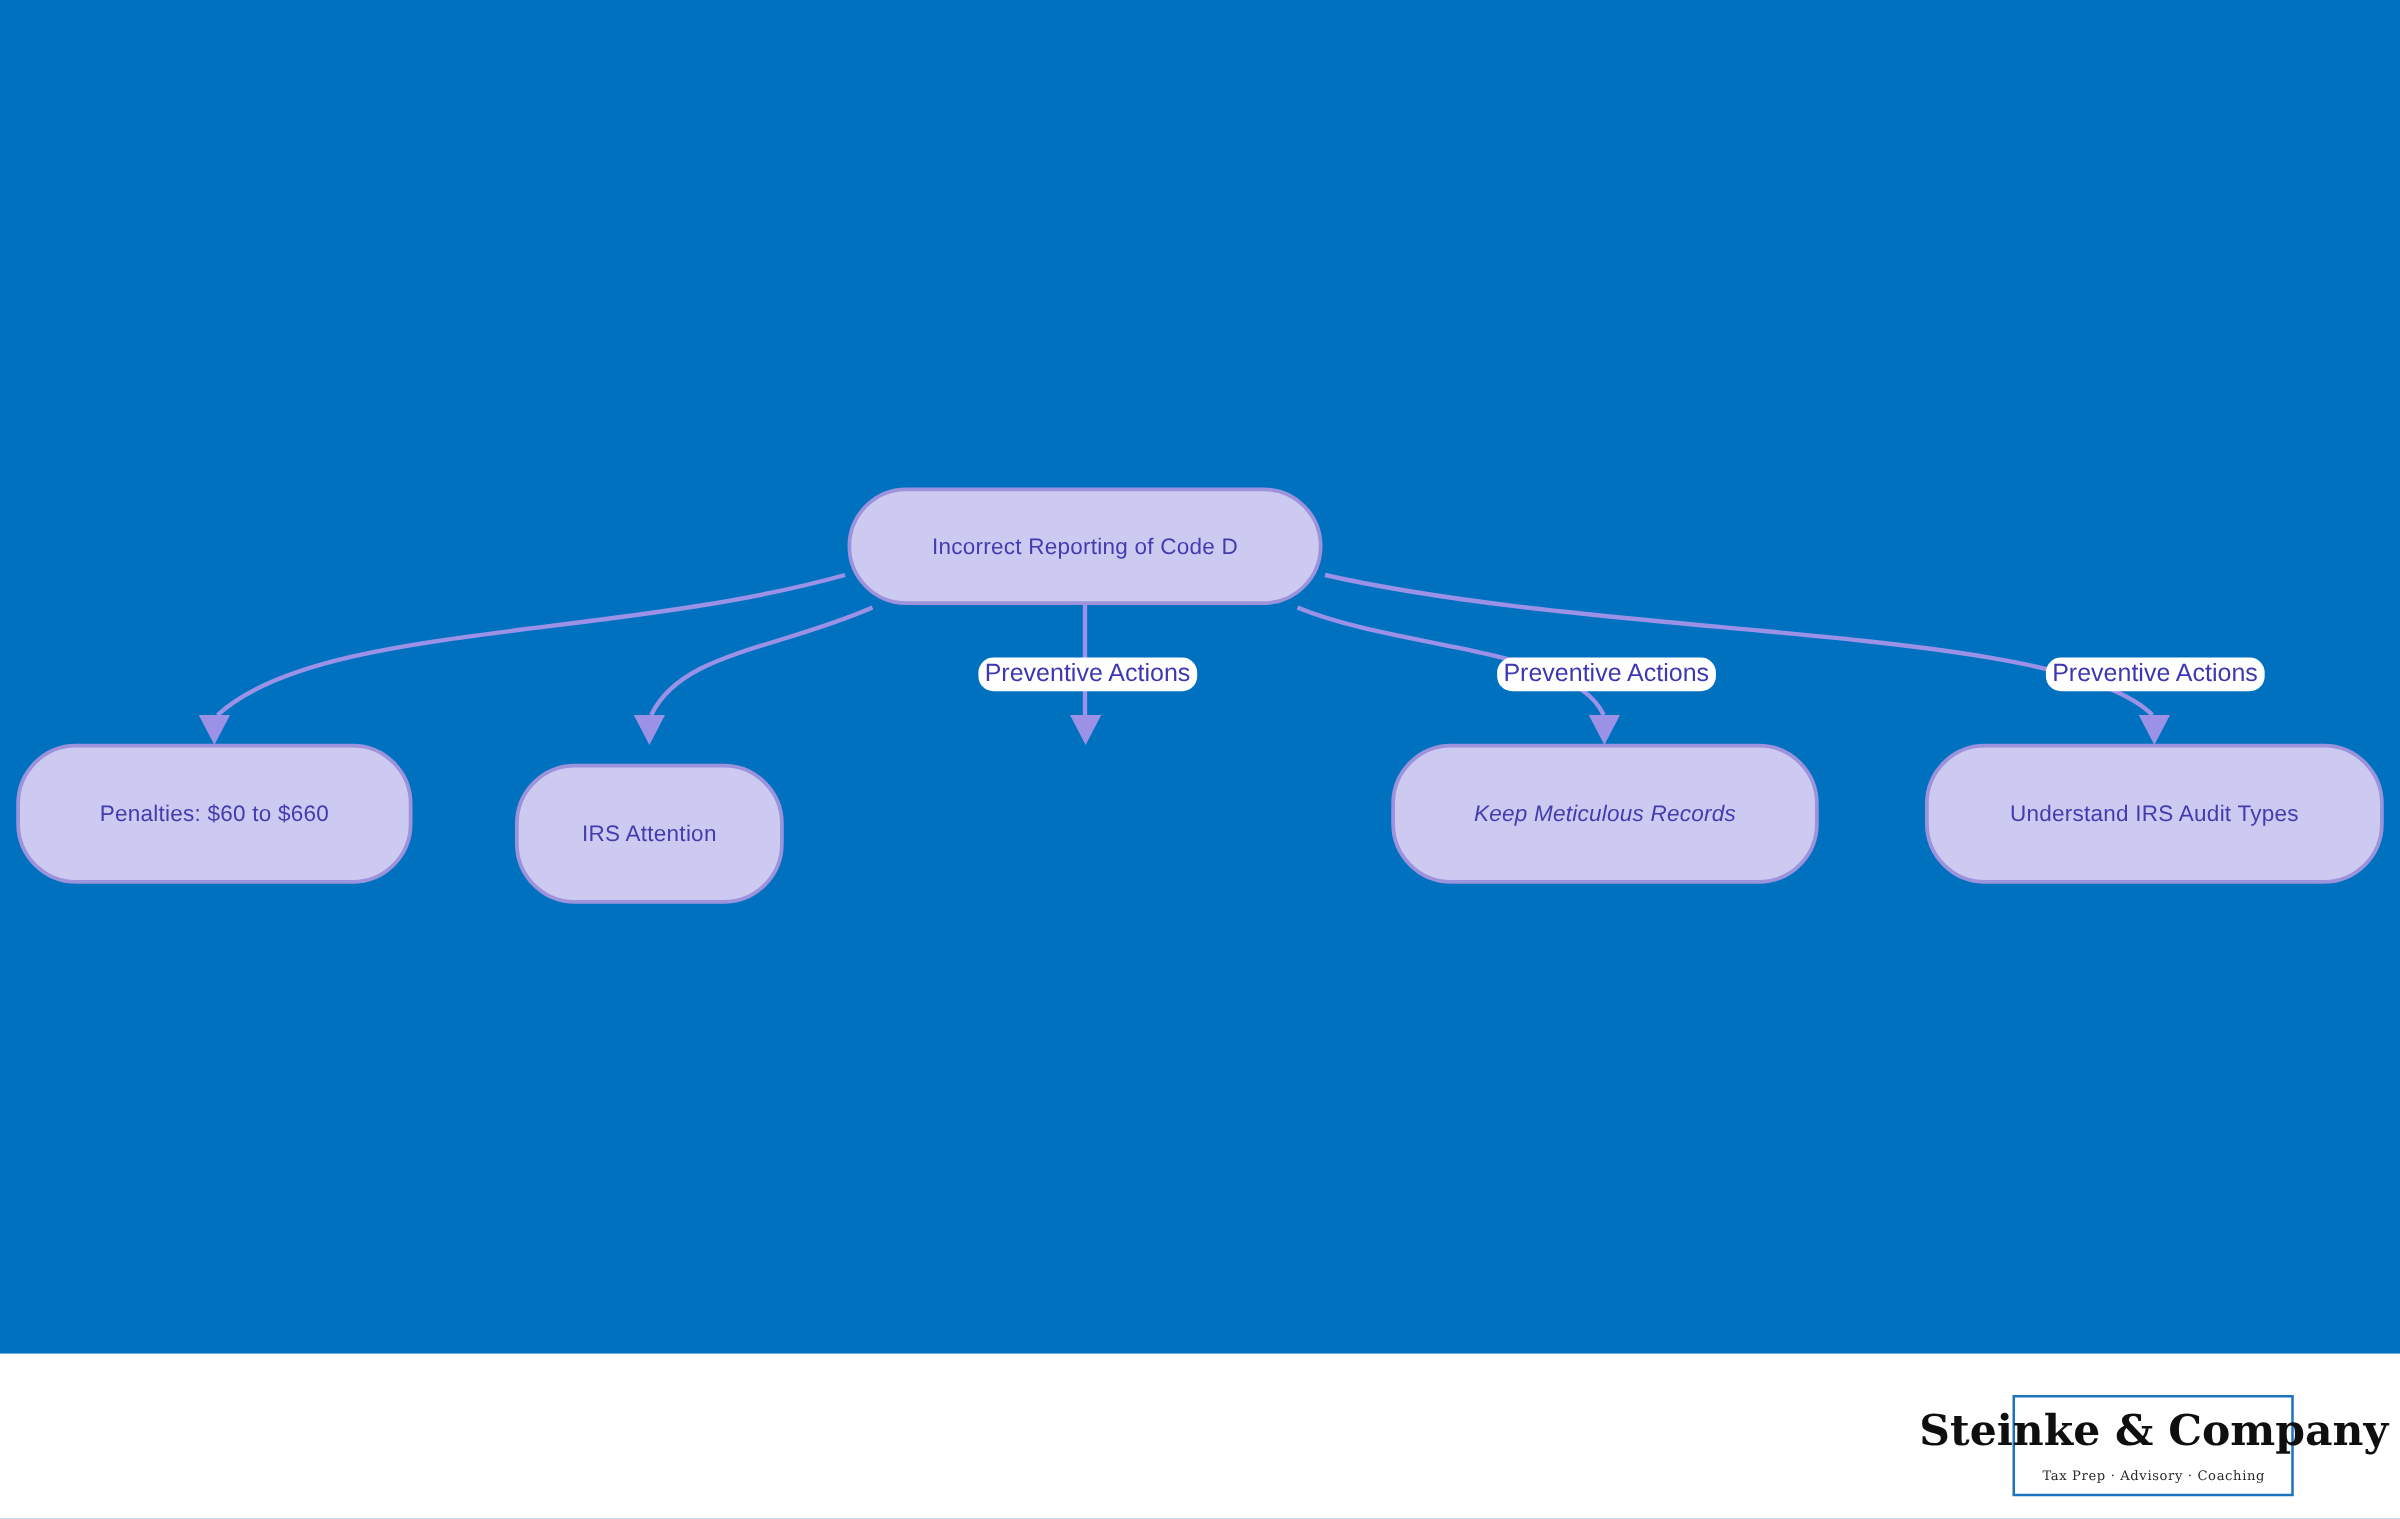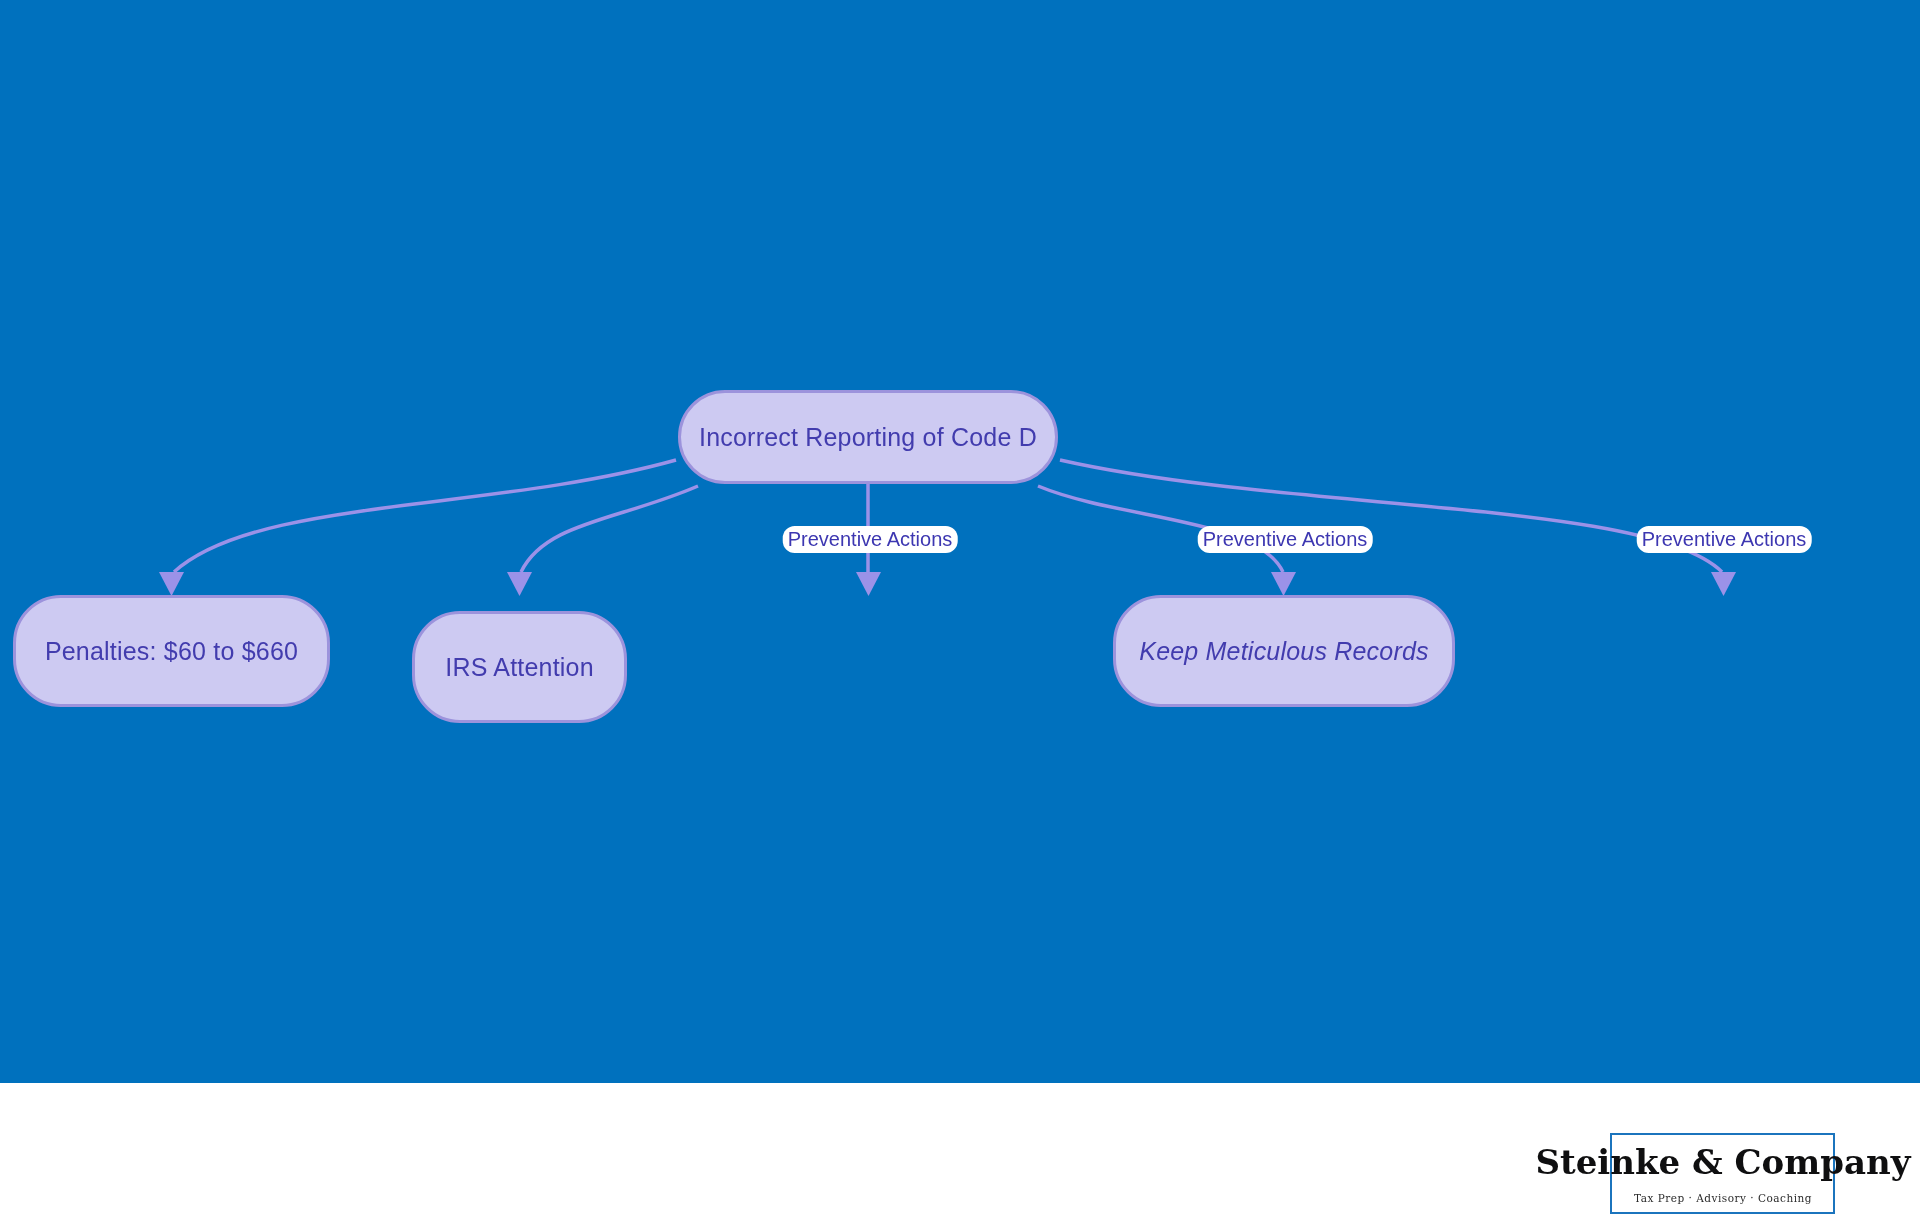--- a/index.html
+++ b/index.html
@@ -27,21 +27,21 @@
   }
   .arrowhead { fill: var(--arrow, #9B92E8); }
   .node {
     position: absolute;
     box-sizing: border-box;
     background: var(--node-fill, #CDCAF2);
     border: 3px solid var(--node-border, #9C93DC);
     border-radius: 48px;
     display: flex; align-items: center; justify-content: center;
     color: var(--node-text, #423CAE);
-    font-size: 25px; font-weight: 500;
+    font-size: 18px; font-weight: 500;
     letter-spacing: 0.2px;
     text-align: left;
     white-space: nowrap;
   }
   .node-root  { left: 678px;  top: 390px; width: 380px; height: 94px; }
   .node-child { top: 595px; height: 112px; }
   .node-c0 { left: 13px;   width: 317px; }
   .node-c1 { left: 412px;  width: 215px; margin-top: 16px; }
   .node-c2 { left: 708px;  width: 322px; }
   .node-c3 { left: 1113px; width: 342px; font-style: italic; }
@@ -57,21 +57,20 @@
     white-space: nowrap;
     border-radius: 12px;
   }
   .edge-label-0 { left: 870px; }
   .edge-label-1 { left: 1285px; }
   .edge-label-2 { left: 1724px; }
   .footer {
     position: absolute; left: 0; top: 1083px;
     width: 1920px; height: 104px;
     background: var(--footer-bg, #FFFFFF);
-    margin-top: 17px;
   }
   .logo-box {
     position: absolute;
     left: 1610px; top: 33px;
     width: 225px; height: 81px;
     box-sizing: border-box;
     border: 2px solid var(--logo-border, #1B74BD);
   }
   .brand {
     position: absolute;
@@ -111,20 +110,21 @@
     <polygon class="arrowhead" points="856,572 881,572 868.5,596"></polygon>
     <polygon class="arrowhead" points="1271,572 1296,572 1283.5,596"></polygon>
     <polygon class="arrowhead" points="1711,572 1736,572 1723.5,596"></polygon>
   </svg>
 
   <div class="node node-root">Incorrect Reporting of Code D</div>
 
   <div class="node node-child node-c0">Penalties: $60 to $660</div>
   <div class="node node-child node-c1">IRS Attention</div>
   <div class="node node-child node-c3">Keep Meticulous Records</div>
+  <div class="node node-child node-c4">Understand IRS Audit Types</div>
 
   <div class="edge-label edge-label-0">Preventive Actions</div>
   <div class="edge-label edge-label-1">Preventive Actions</div>
   <div class="edge-label edge-label-2">Preventive Actions</div>
 </div>
 
 <div class="footer">
   <div class="logo-box"></div>
   <div class="brand">Steinke &amp; Company</div>
   <div class="tagline">Tax Prep · Advisory · Coaching</div>

